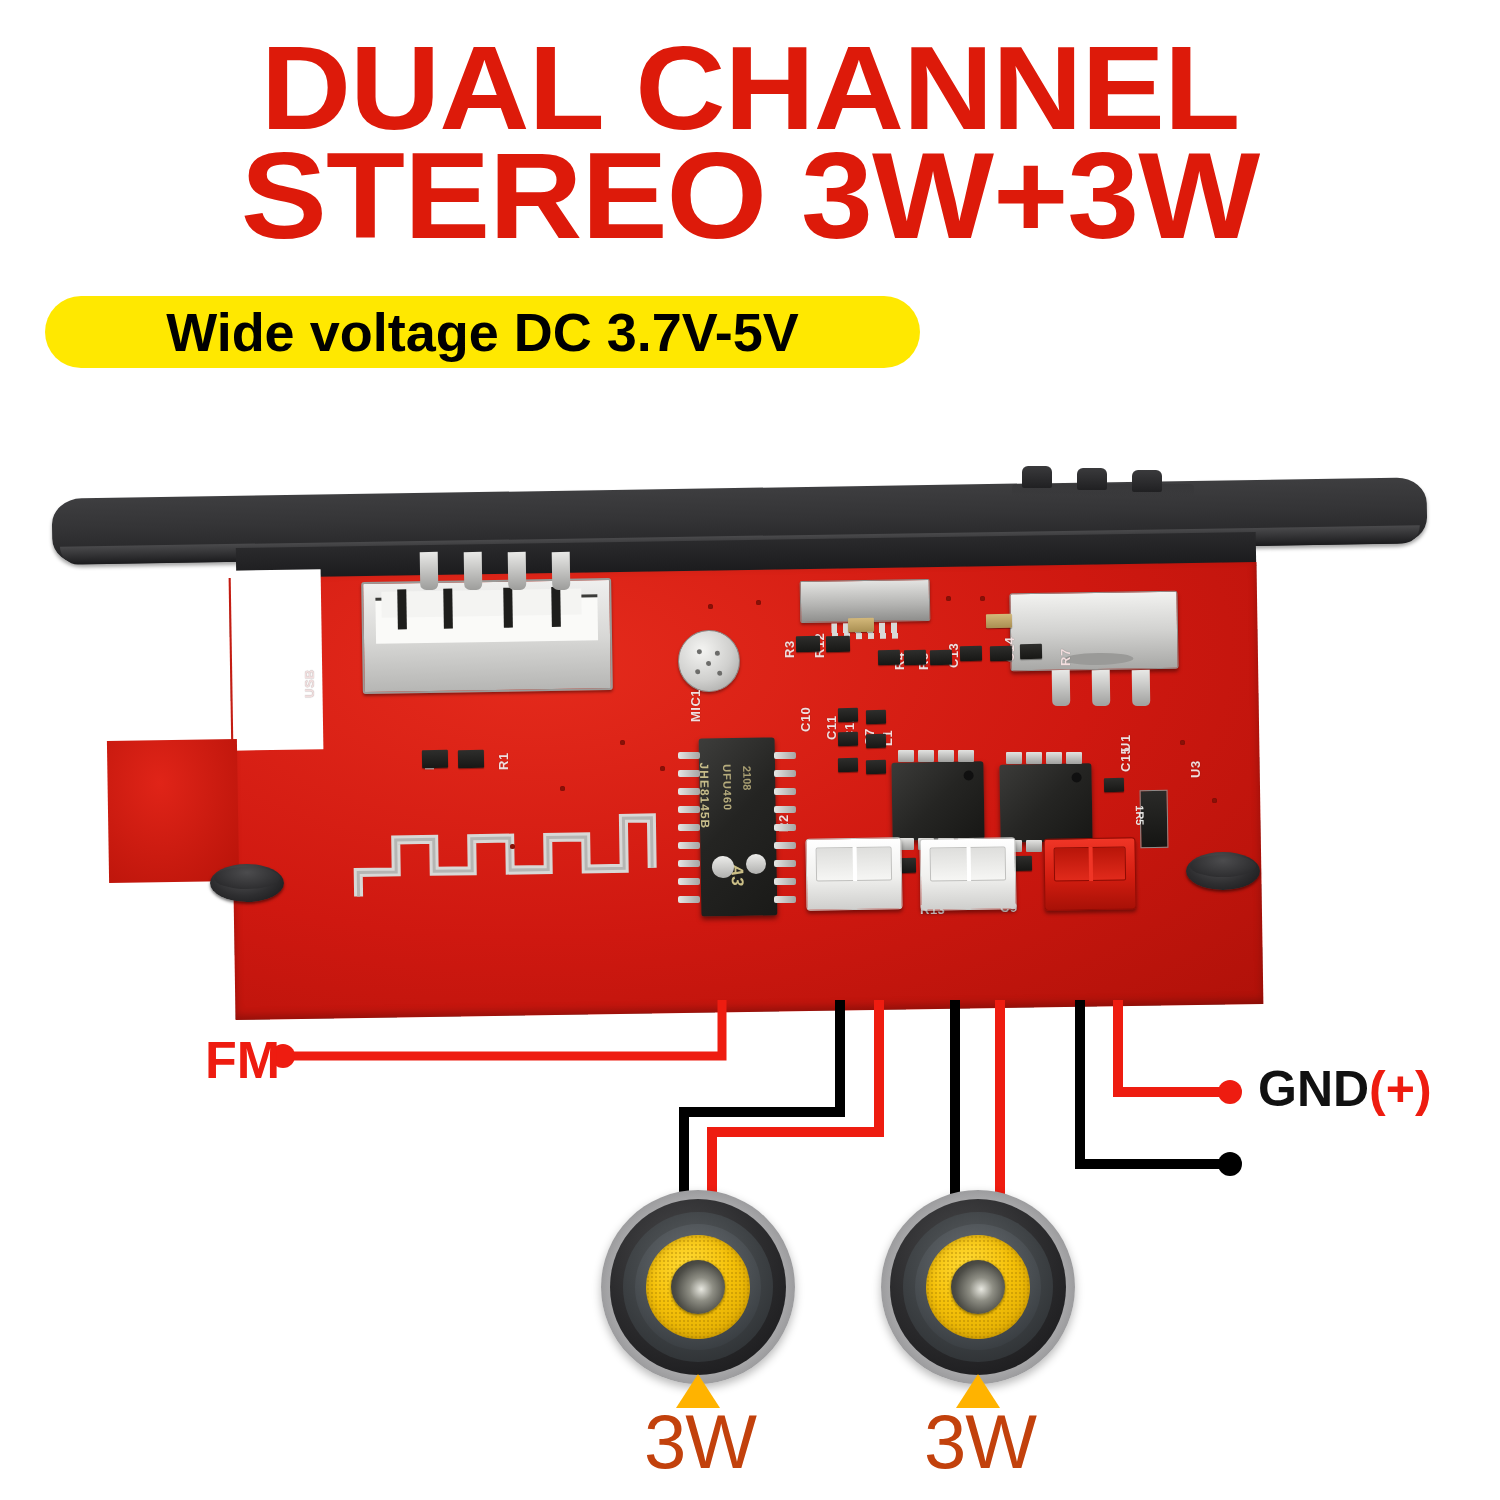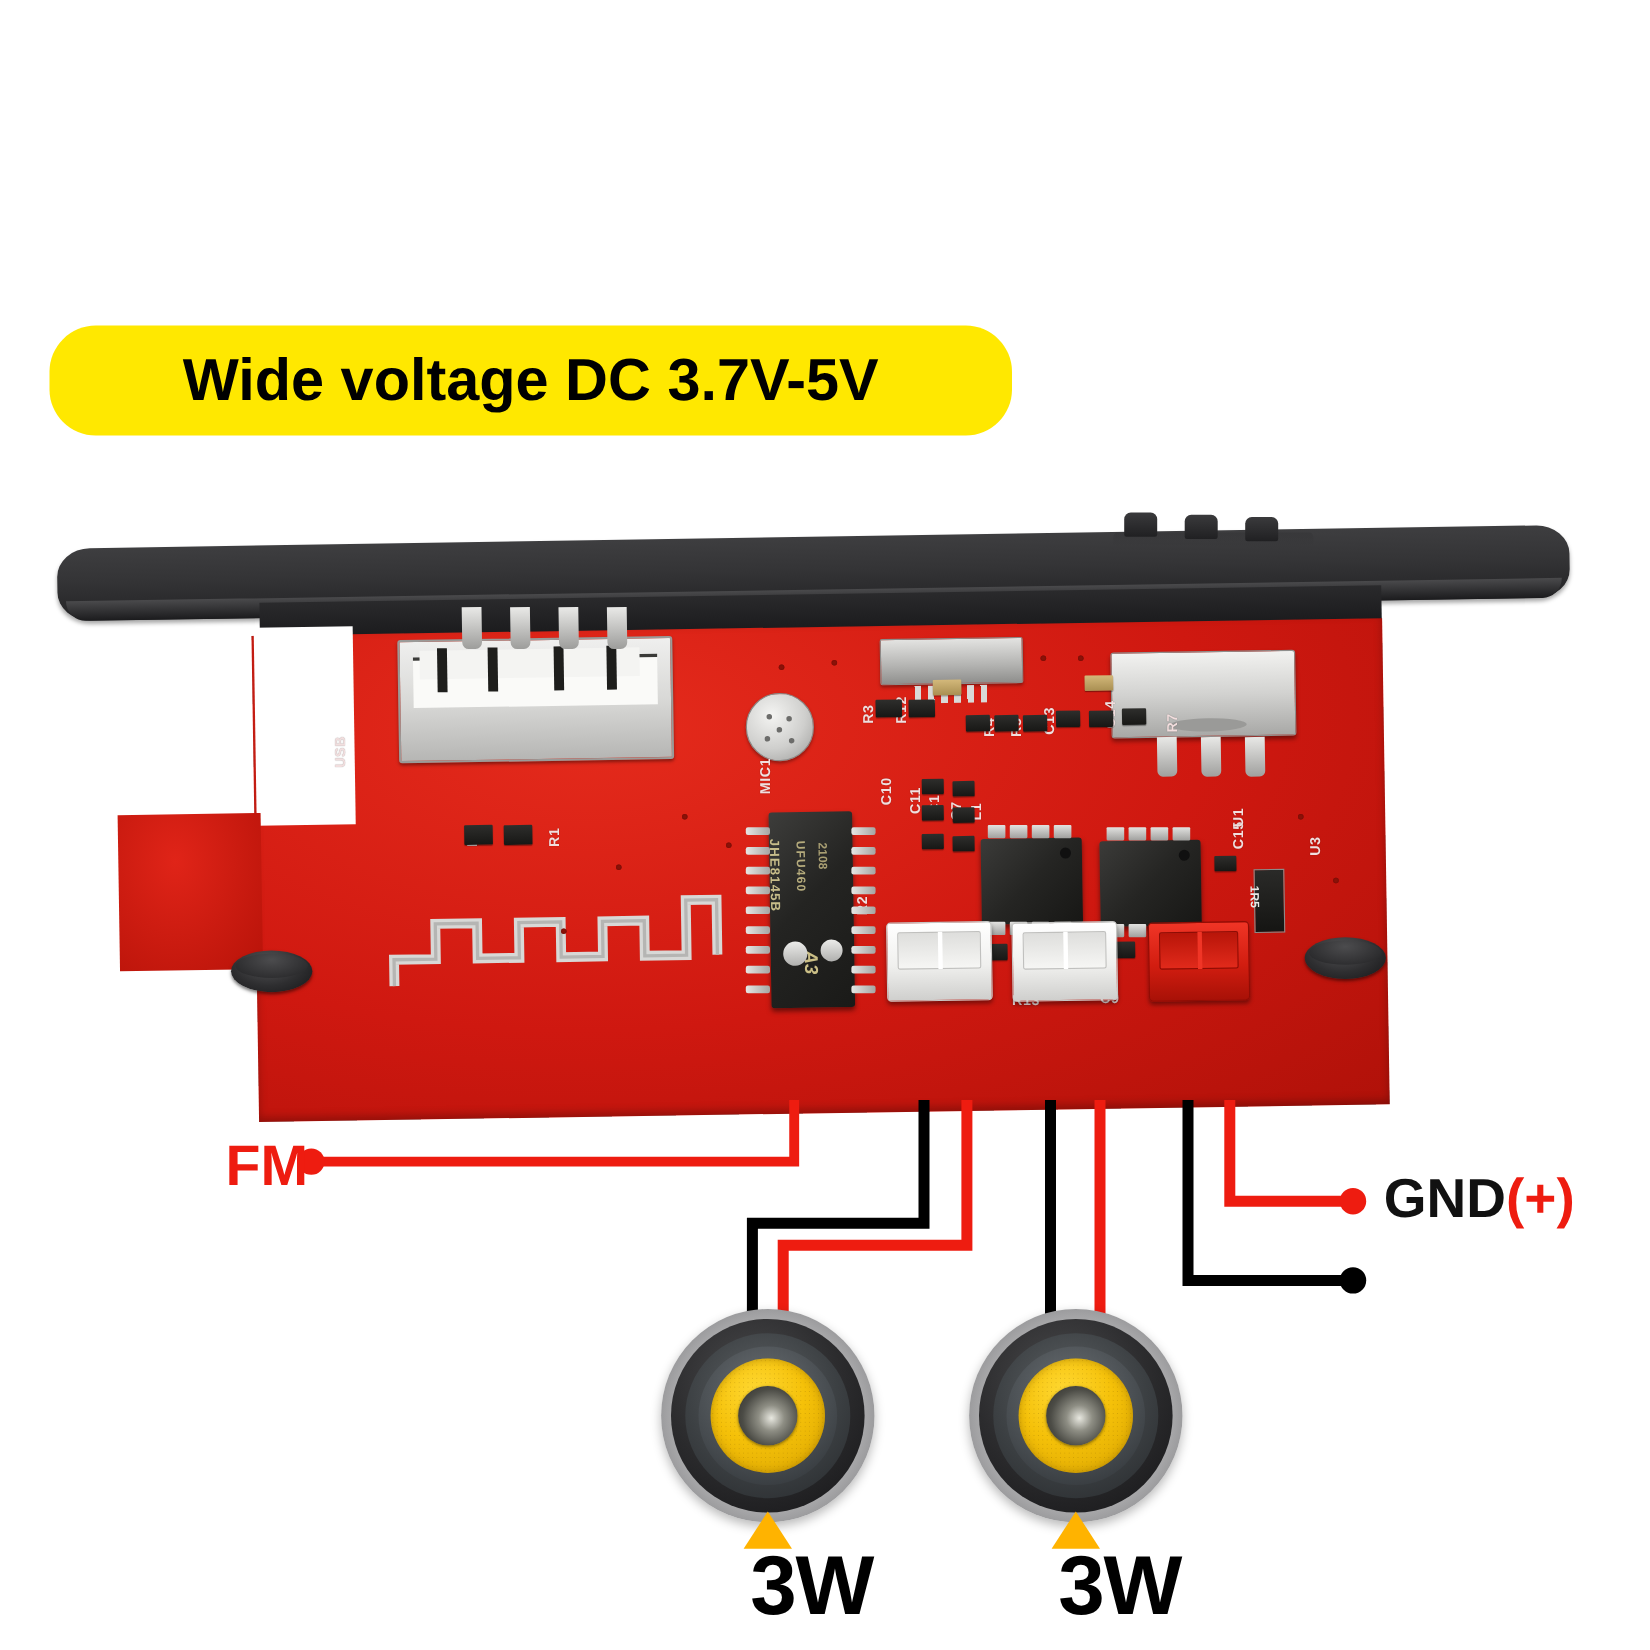--- a/index.html
+++ b/index.html
@@ -23,21 +23,21 @@
     white-space: nowrap;
     font-family: "Liberation Sans", sans-serif;
   }
   .title-line-2 { font-size: 122px; }
 
   
   .badge-row { position: absolute; left: 45px; top: 296px; width: 1415px; display: flex; gap: 18px; }
   .badge {
     background: #FFE800;
     border-radius: 42px;
-    height: 100px;
+    height: 72px;
     display: flex; align-items: center; justify-content: center;
     color: #000;
     font-weight: 900;
     font-size: 54px;
     letter-spacing: 0px;
     padding: 0 34px;
     white-space: nowrap;
   }
   .badge-voltage { width: 875px; }
   .badge-current { width: 500px; }
@@ -299,33 +299,36 @@
   
   .tri {
     position: absolute;
     width: 0; height: 0;
     border-left: 22px solid transparent;
     border-right: 22px solid transparent;
     border-bottom: 34px solid #FFB300;
   }
   .watt {
     position: absolute;
-    color: #000000;
-    font-weight: 700;
+    color: #c2410c;
+    font-weight: 400;
     font-size: 76px;
     letter-spacing: -1px;
     font-family: "Liberation Sans", sans-serif;
-    margin-left: 38px;
   }
 </style>
 </head>
 <body>
 
 <div id="page">
 
+  <div class="title-block">
+    <div class="title-line">DUAL CHANNEL</div>
+    <div class="title-line title-line-2">STEREO 3W+3W</div>
+  </div>
 
   <div class="badge-row">
     <div class="badge badge-voltage">Wide voltage DC 3.7V-5V</div>
   </div>
 
   <div class="photo">
 
     <div class="faceplate"></div>
     <div class="faceplate-edge"></div>
     <div class="faceplate-under"></div>

